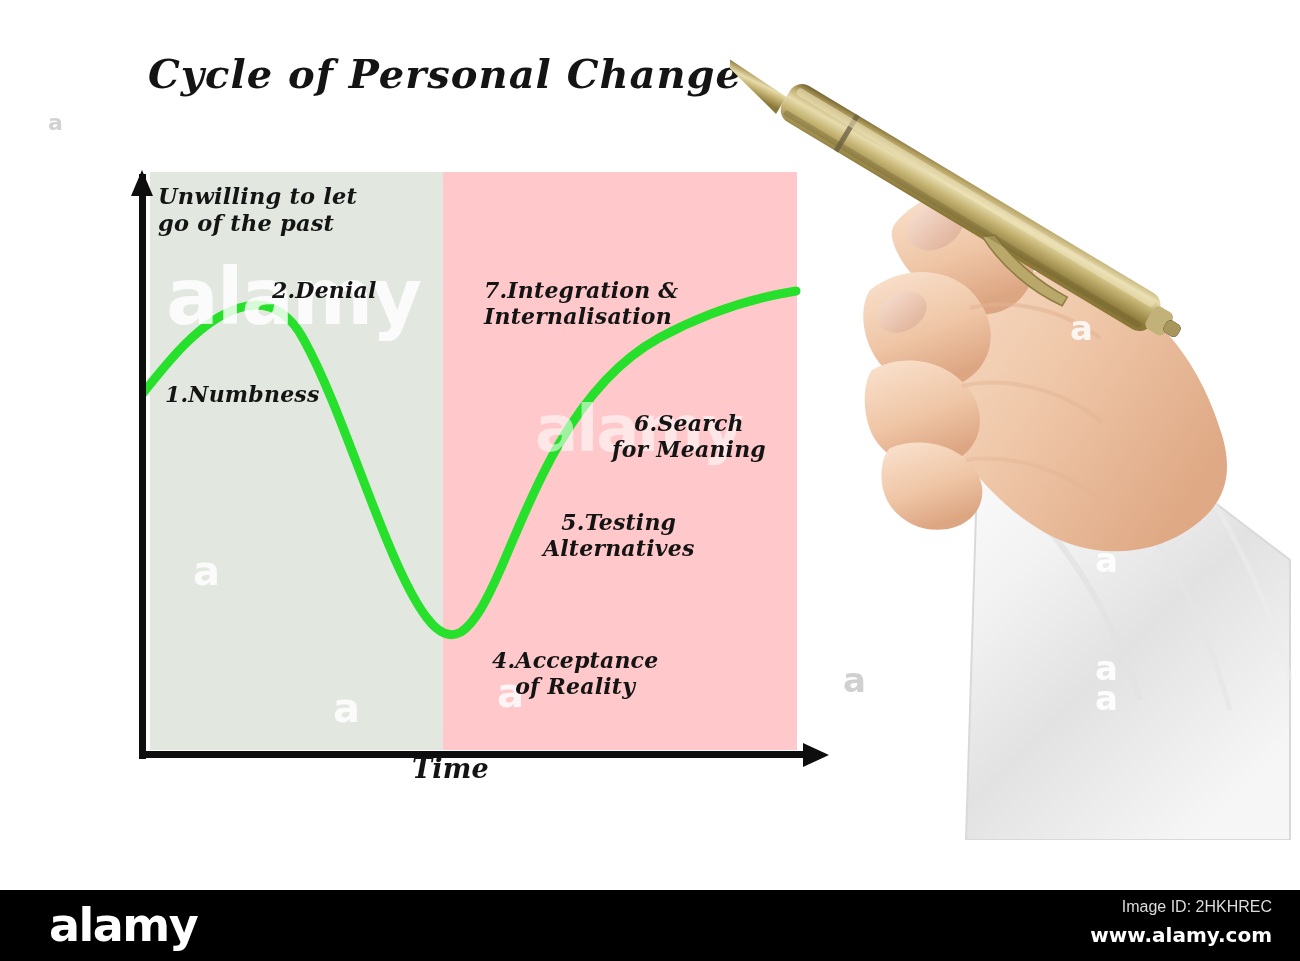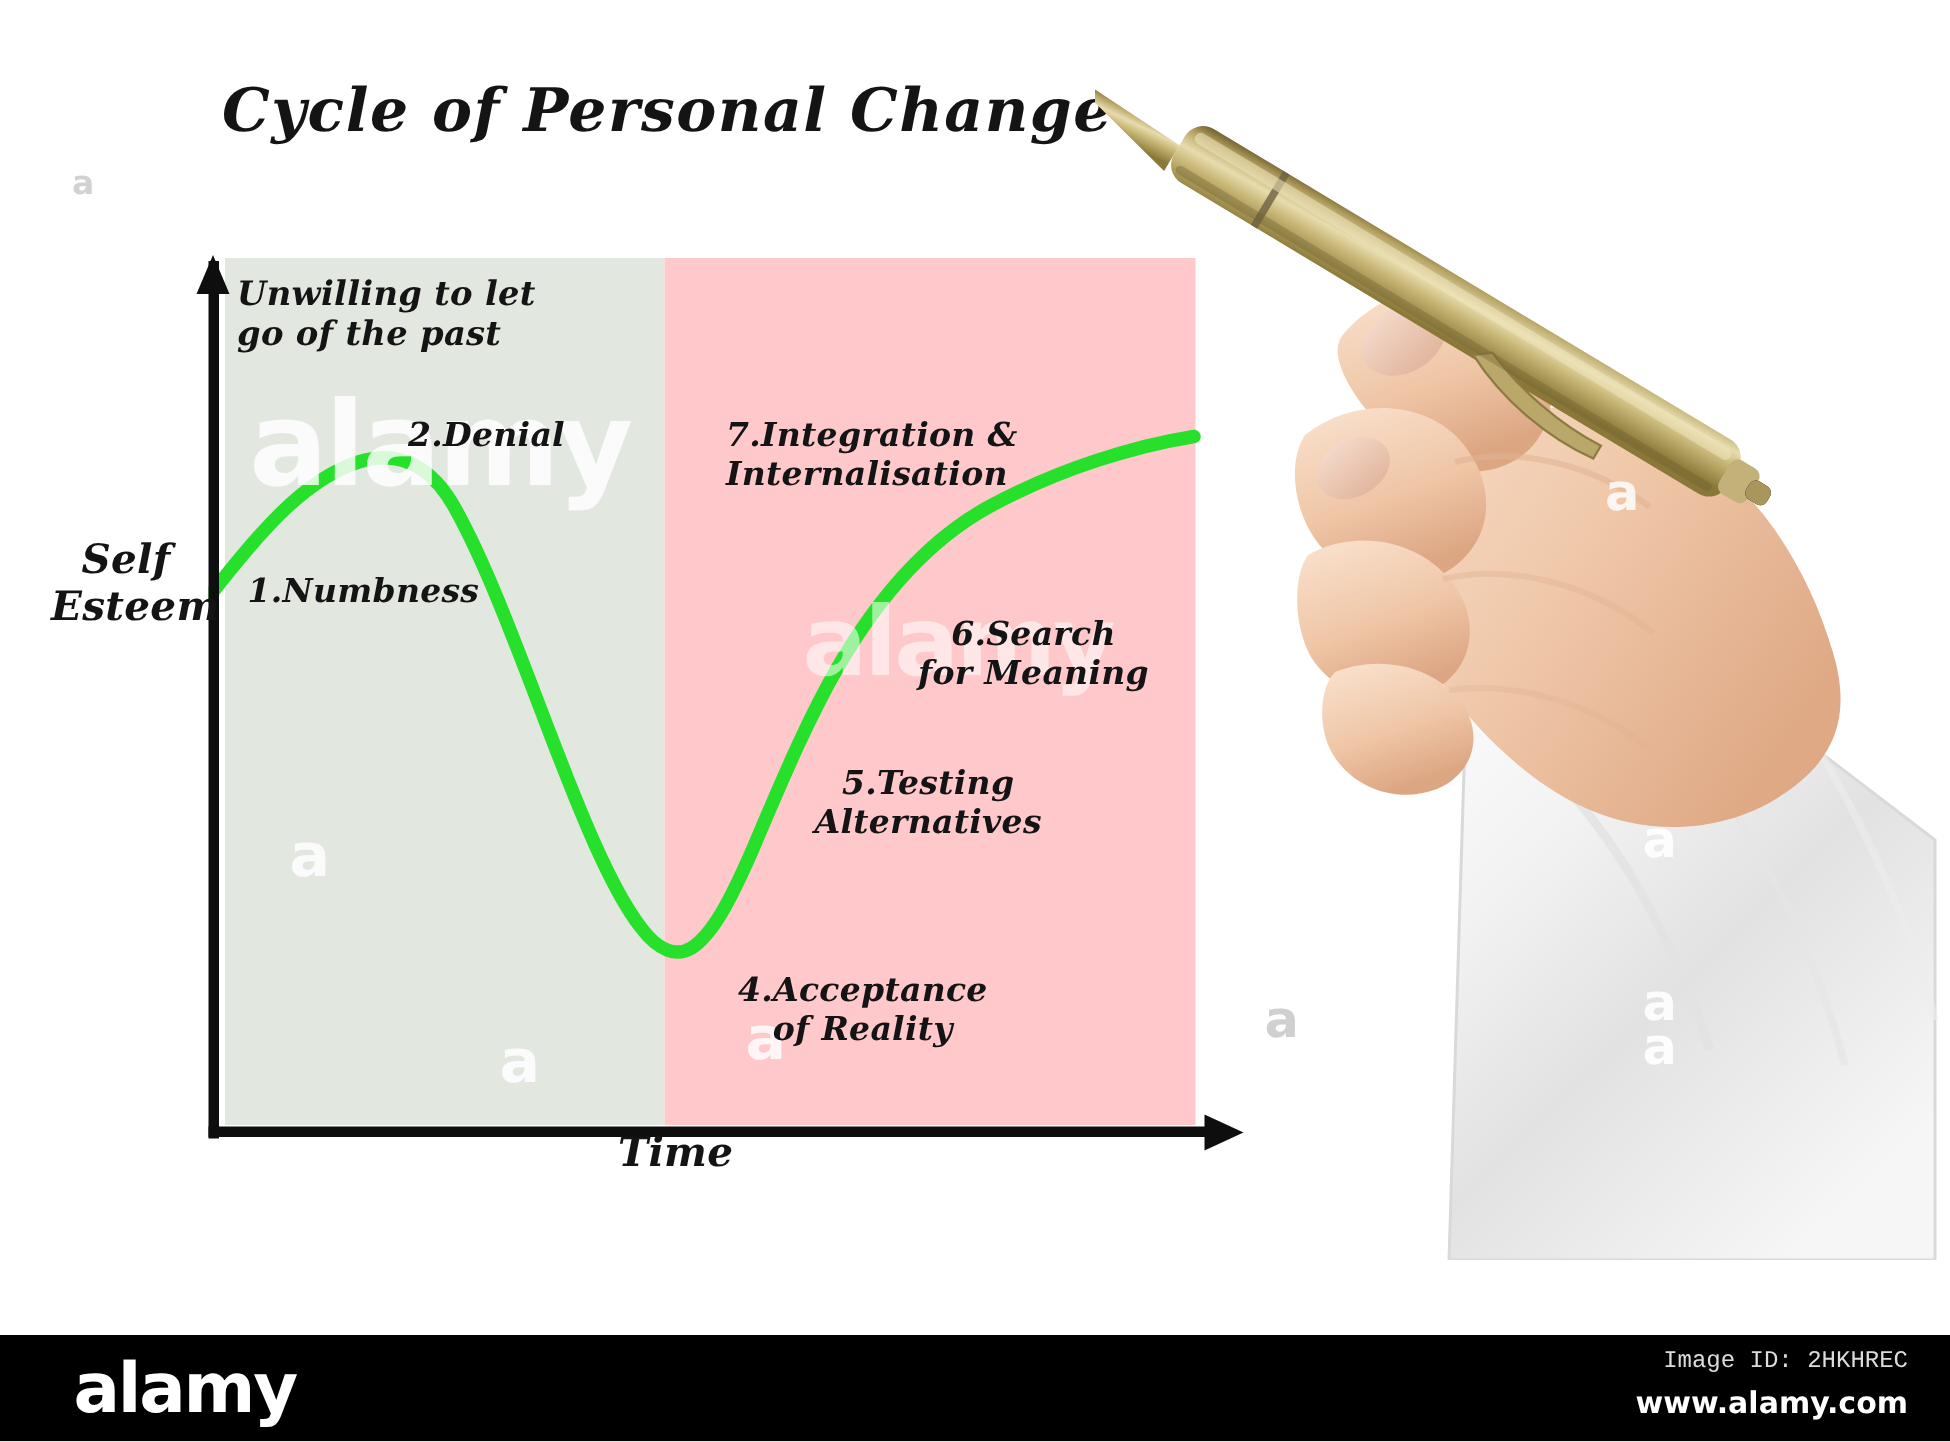--- a/index.html
+++ b/index.html
@@ -186,21 +186,21 @@
     font-family: "DejaVu Sans", sans-serif;
     font-weight: bold;
     font-size: 46px;
     color: #ffffff;
     letter-spacing: -1.5px;
   }
   #footer-image-id {
     position: absolute;
     right: 28px;
     top: 898px;
-    font-family: Liberation Mono, monospace;
+    font-family: Liberation Sans, sans-serif;
     font-size: 16px;
     color: #dcdcdc;
   }
   #footer-url {
     position: absolute;
     right: 28px;
     top: 923px;
     font-family: "DejaVu Sans", sans-serif;
     font-weight: bold;
     font-size: 20px;
@@ -241,22 +241,20 @@
     <div id="x-axis-line"></div>
     <div id="x-axis-arrow"></div>
   </div>
 
   <div class="wm" id="wm-big-left">alamy</div>
   <div class="wm" id="wm-mid">alamy</div>
   <div class="wm" id="wm-small-a1">a</div>
   <div class="wm" id="wm-small-a2">a</div>
   <div class="wm" id="wm-small-a3">a</div>
 
-  <div id="y-axis-title" class="script">Self
-Esteem</div>
   <div id="x-axis-title" class="script">Time</div>
 
   <div class="script annot" id="banner-left">Unwilling to let
 go of the past</div>
 
   <div class="script annot" id="label-1">1.Numbness</div>
   <div class="script annot" id="label-2">2.Denial</div>
   <div class="script annot" id="label-4">4.Acceptance
 of Reality</div>
   <div class="script annot" id="label-5">5.Testing

